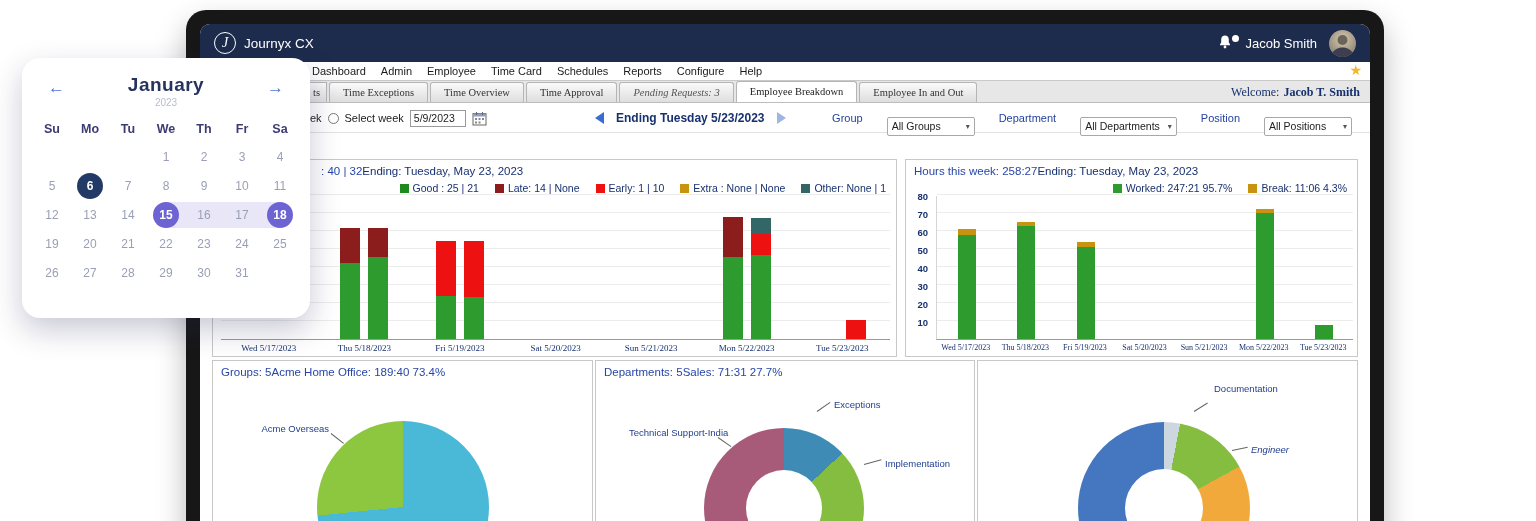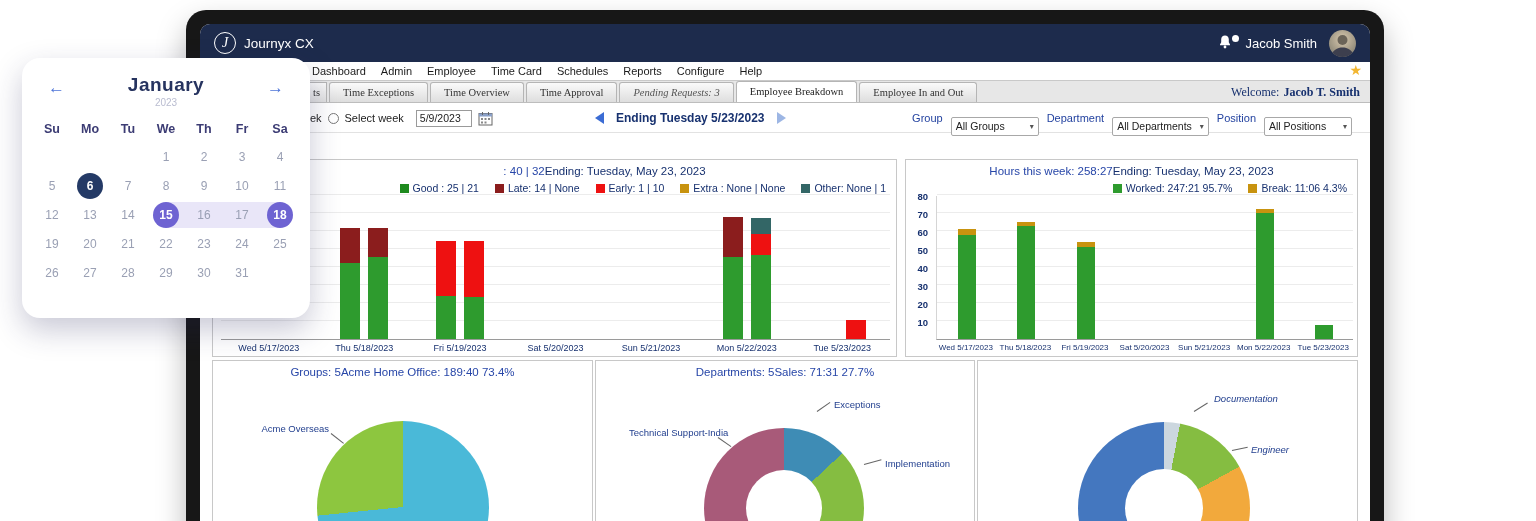--- a/index.html
+++ b/index.html
@@ -42,75 +42,75 @@
   .tab.active { background:#fff; color:#222; height:21px; line-height:20px; }
   .tab.italic { font-style:italic; color:#555; }
   .welcome { position:absolute; right:10px; top:4px; font-size:12px; color:#16306e; }
   .welcome b { margin-left:4px; }
 
   
   .toolbar { position:relative; height:30px; background:#fff; border-bottom:1px solid #e2e2e2; }
   .week-group { position:absolute; left:55px; top:0; height:30px; display:flex; align-items:center; gap:6px; font-size:11px; color:#222; }
   .radio { width:11px; height:11px; border:1px solid #777; border-radius:50%; background:#fff; display:inline-block; }
   .date-input { width:56px; height:17px; border:1px solid #9a9a9a; font-size:10.5px; color:#222;
-                display:flex; align-items:center; padding:0 3px; margin-left:6px; background:#fff; }
+                display:flex; align-items:center; padding:0 3px; background:#fff; }
   .cal-icon { width:15px; height:15px; display:inline-block; }
   .ending-group { position:absolute; left:395px; top:0; height:30px; display:flex; align-items:center; gap:12px; }
   .ending-text { font-size:12px; font-weight:bold; color:#17316f; }
   .tri { width:0; height:0; border-style:solid; display:inline-block; }
   .tri-left  { border-width:6px 9px 6px 0; border-color:transparent #3b6cd4 transparent transparent; }
   .tri-right { border-width:6px 0 6px 9px; border-color:transparent transparent transparent #9db6e4; }
-  .filters { position:absolute; right:18px; top:0; height:30px; display:flex; align-items:center; gap:8px; font-size:11px; }
+  .filters { position:absolute; right:18px; top:0; height:30px; display:flex; align-items:center; gap:24px; font-size:11px; }
   .f-label { color:#2443a0; }
   .select { min-width:88px; height:19px; border:1px solid #a8a8a8; background:#fff; display:flex; align-items:center;
             justify-content:space-between; padding:0 4px; font-size:10.5px; color:#222; border-radius:2px;margin-top:16px; }
   .select .arrow { font-size:8px; color:#555; margin-left:8px; }
 
   
   .panels { position:absolute; left:0; top:133px; right:0; height:420px; }
   .panel { position:absolute; background:#fff; border:1px solid #c8c8c8; }
   .panel-att   { left:12px;  top:2px;   width:685px; height:198px; }
   .panel-hours { left:705px; top:2px;   width:453px; height:198px; }
   .panel-pie1  { left:12px;  top:203px; width:381px; height:212px; }
   .panel-pie2  { left:395px; top:203px; width:380px; height:212px; }
   .panel-pie3  { left:777px; top:203px; width:381px; height:212px; }
-  .panel-head { height:18px; padding:5px 8px 0; display:flex; justify-content:center; align-items:baseline; }
+  .panel-head { height:18px; padding:5px 8px 0; display:flex; justify-content:flex-start; align-items:baseline; }
   .p-title { font-size:11.5px; color:#2746a8; white-space:nowrap; }
   .p-ending { font-size:11.5px; color:#17316f; white-space:nowrap; }
   .att-title { margin-left:100px; }
   .legend { position:absolute; top:22px; right:10px; display:flex; gap:16px; }
   .lg { font-size:10.5px; color:#17316f; display:flex; align-items:center; gap:4px; white-space:nowrap; }
   .lg i { width:9px; height:9px; display:inline-block; }
   .plot { position:absolute; top:36px; height:144px; border-bottom:1px solid #9a9a9a; }
   #att-plot { left:8px; width:669px; }
   #hours-plot { left:30px; width:417px; border-left:1px solid #d5d5d5; }
   .gridline { position:absolute; left:0; right:0; height:1px; background:#ececec; }
   .bar-seg { position:absolute; }
   .xlabels { position:absolute; top:183px; display:flex; }
   #att-xlabels { left:8px; width:669px; }
   #hours-xlabels { left:30px; width:417px; }
-  .xlabels span { flex:1; text-align:center; font-size:9px; color:#17316f; white-space:nowrap; }
+  .xlabels span { flex:1; text-align:center; font-size:9px; color:#17316f; white-space:nowrap;font-family:Liberation Serif, serif; }
   #hours-xlabels span { font-size:8px; }
   .ylabels { position:absolute; left:0; top:36px; width:26px; height:144px; }
   .ylab { position:absolute; right:4px; font-size:9.5px; color:#17316f;font-weight:bold; }
 
   
   .pie-chart { position:absolute; border-radius:50%; }
   .pie-groups    { left:104px; top:60px; width:172px; height:172px; }
   .pie-depts     { left:108px; top:67px; width:160px; height:160px; }
   .pie-positions { left:100px; top:61px; width:172px; height:172px; }
   .hole { position:absolute; left:50%; top:50%; transform:translate(-50%,-50%); background:#fff; border-radius:50%; }
   .co { position:absolute; font-size:9.5px; color:#23408f; white-space:nowrap; }
   .co-line { position:absolute; height:1px; width:16px; background:#666; transform-origin:left center; }
   .co-acme { left:40px; top:62px; width:76px; text-align:right; }
   .l-acme  { left:118px; top:72px; transform:rotate(38deg); }
   .co-eng { left:238px; top:38px; }  .l-eng { left:221px; top:50px; transform:rotate(-35deg); }
   .co-tsi { left:33px;  top:66px; }  .l-tsi { left:122px; top:76px; transform:rotate(35deg); }
   .co-imp { left:289px; top:97px; }  .l-imp { left:268px; top:103px; width:18px; transform:rotate(-15deg); }
-  .co-doc  { left:236px; top:32px;font-style:italic; }  .l-doc  { left:216px; top:50px; transform:rotate(-32deg); }
+  .co-doc  { left:236px; top:22px; }  .l-doc  { left:216px; top:50px; transform:rotate(-32deg); }
   .co-engr { left:273px; top:83px;font-style:italic; }  .l-engr { left:254px; top:89px; transform:rotate(-12deg); }
 
   
   .calendar-card { position:absolute; left:22px; top:58px; width:288px; height:260px; background:#fff;
                    border-radius:18px; box-shadow:0 12px 30px rgba(40,40,90,.25); z-index:50; }
   .cal-head { display:flex; justify-content:space-between; align-items:flex-start; padding:16px 26px 0; }
   .cal-arrow { font-size:17px; color:#4d74d8; font-weight:bold; margin-top:4px; cursor:default; }
   .cal-month-wrap { text-align:center; }
   .cal-month { font-size:19px; font-weight:bold; color:#26335f; letter-spacing:.5px; }
   .cal-year  { font-size:10px; color:#b9bcd0; margin-top:1px; }

